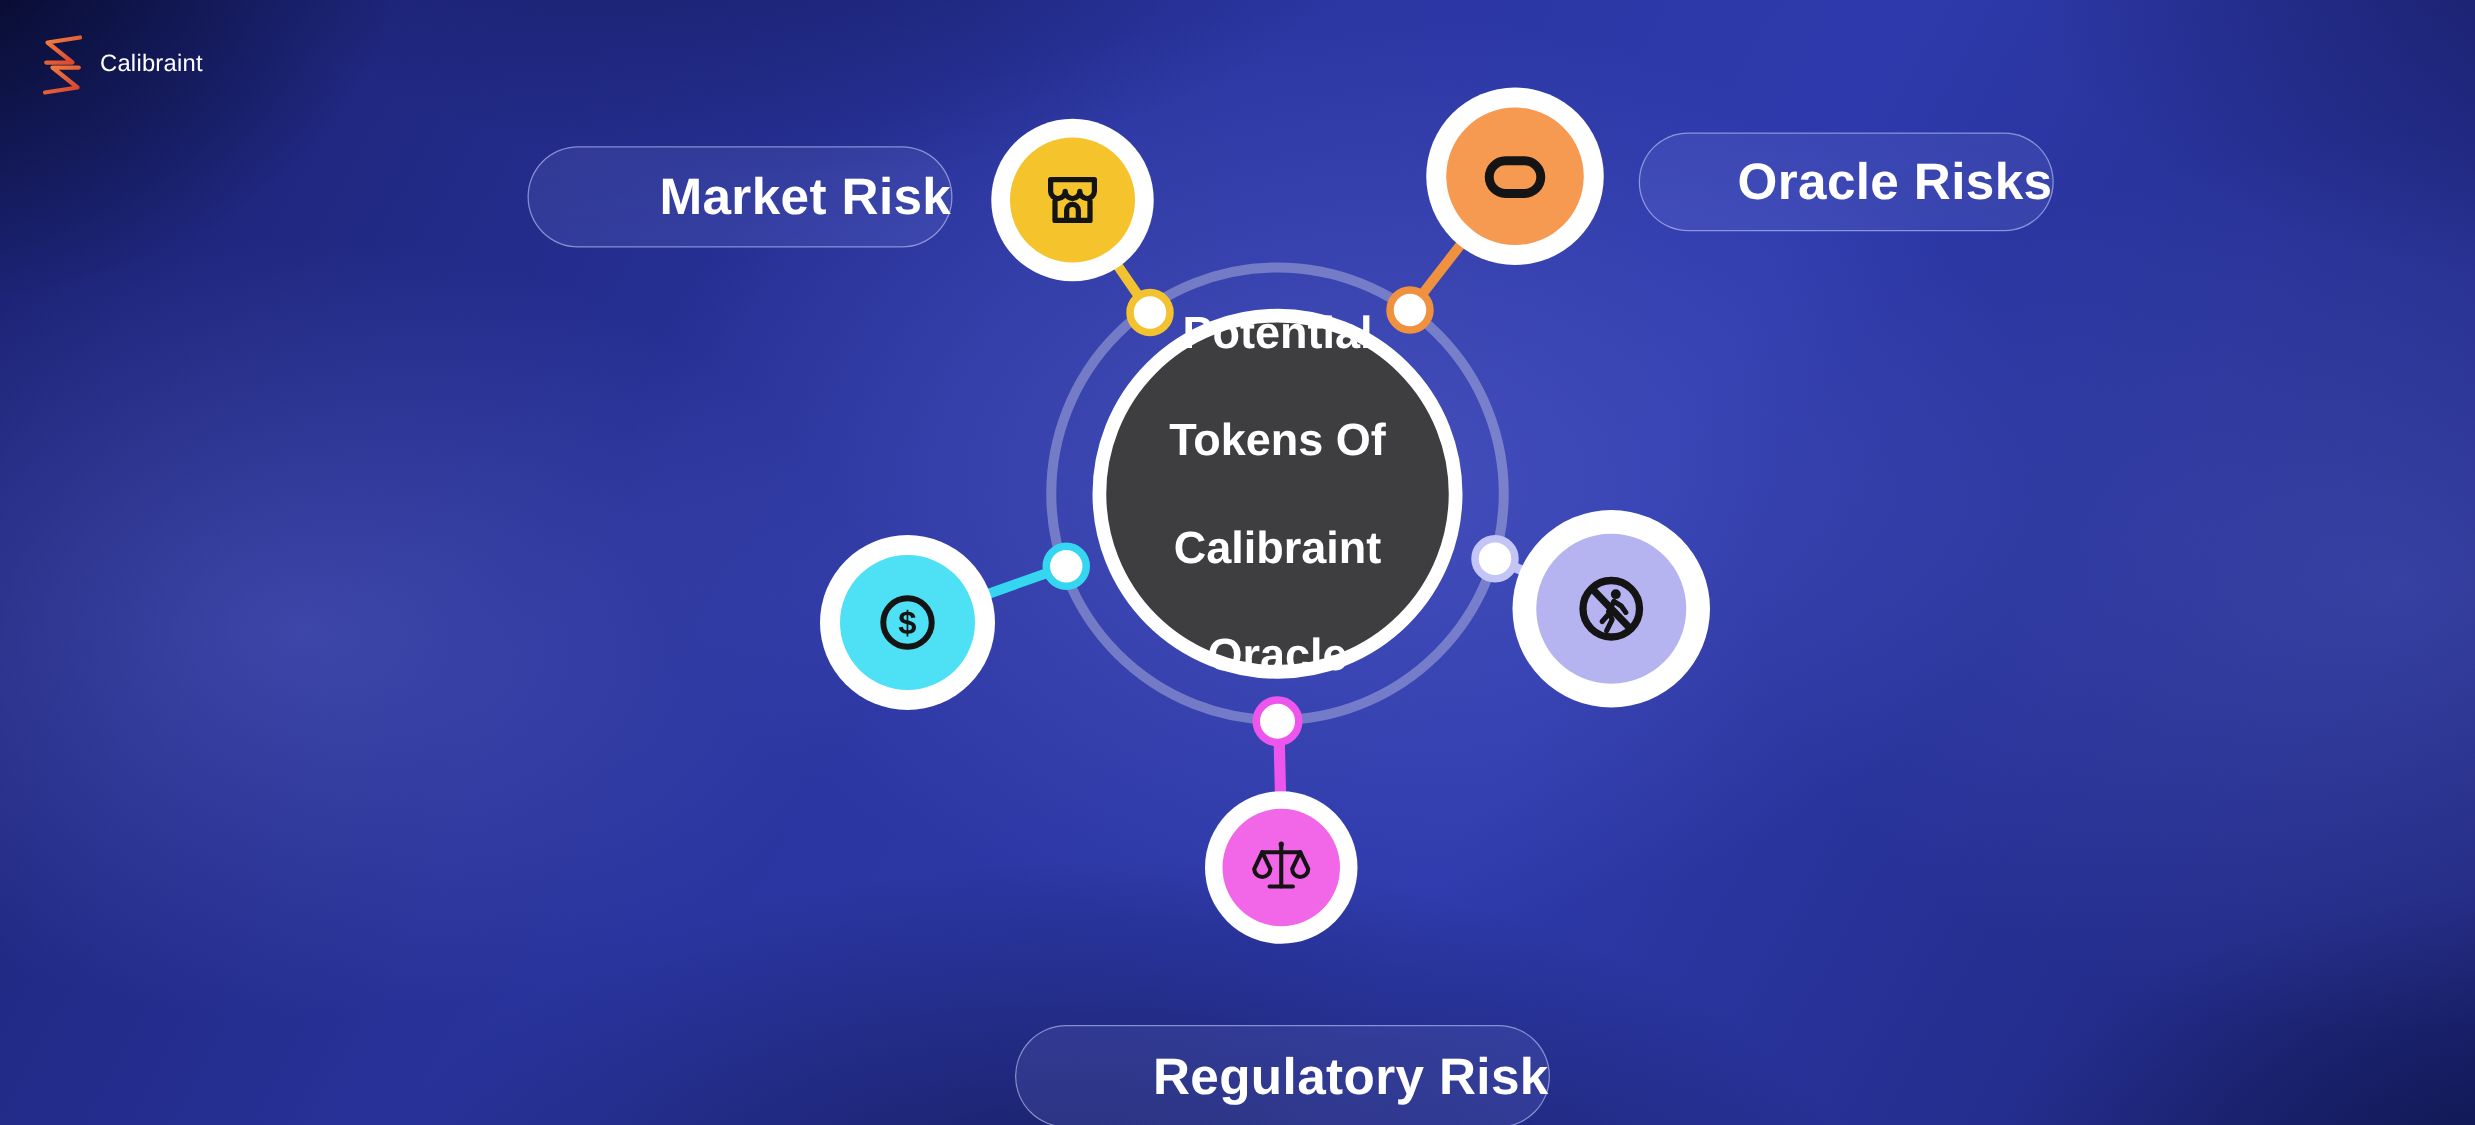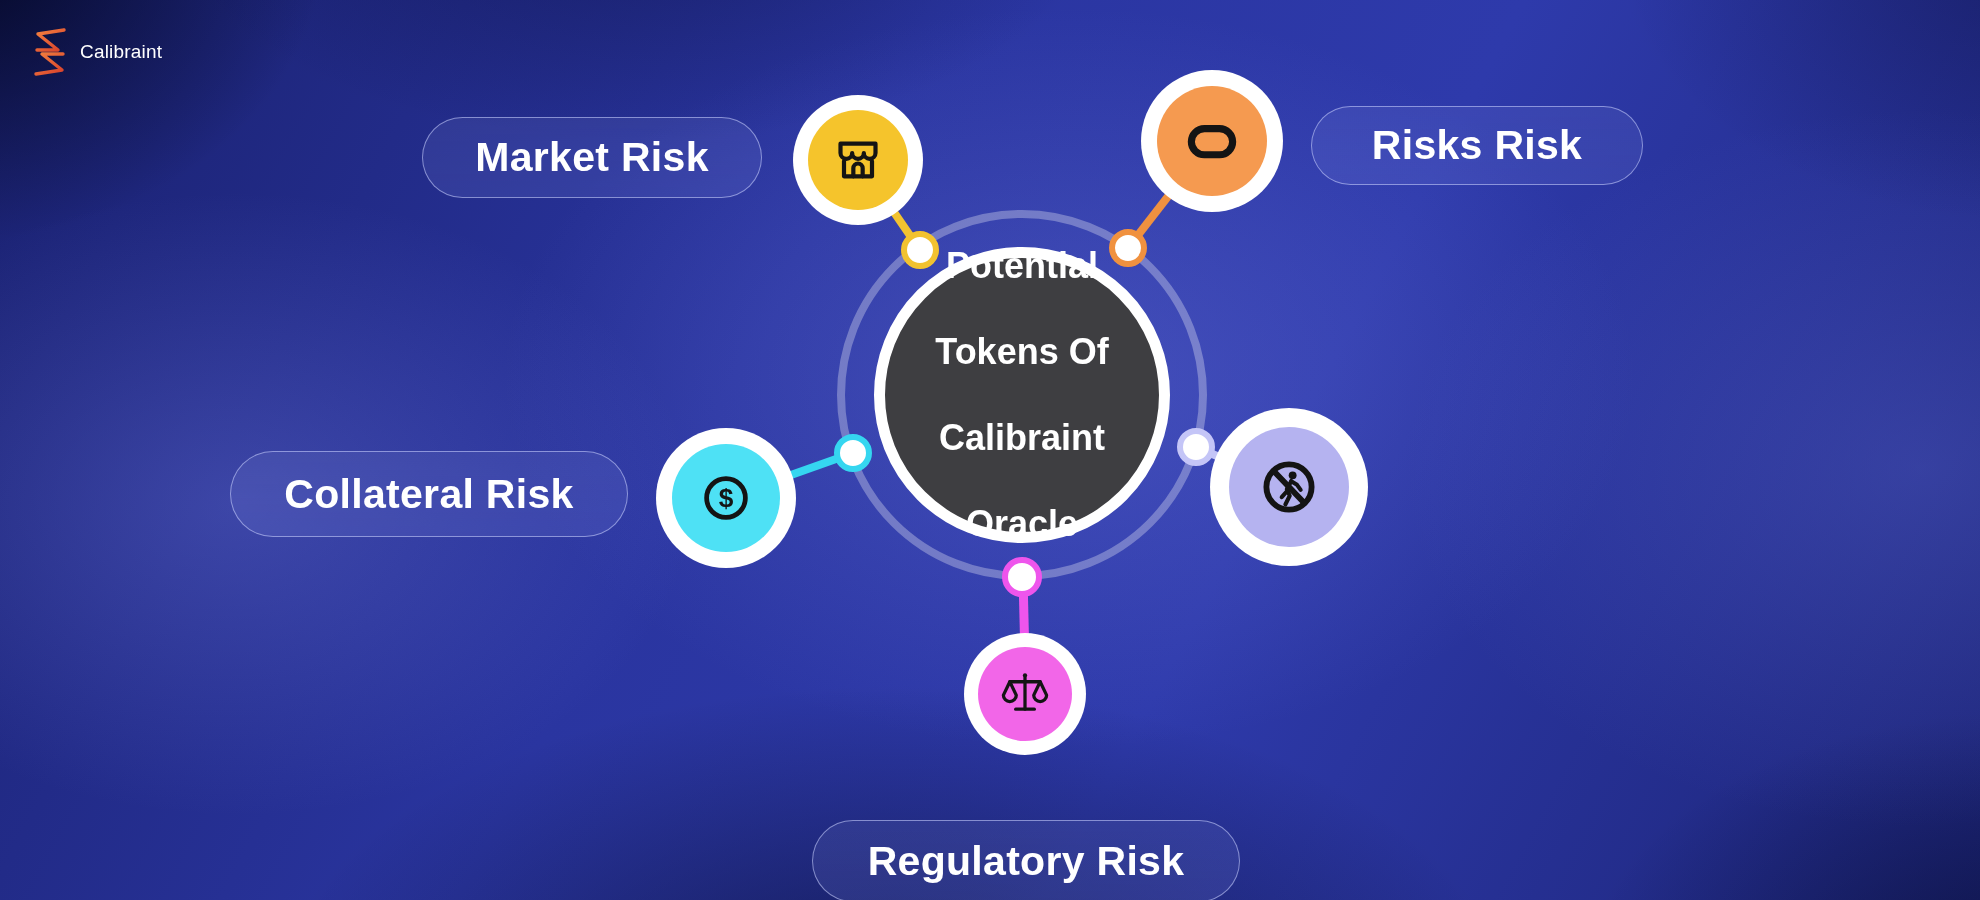--- a/index.html
+++ b/index.html
@@ -31,21 +31,21 @@
     color:#fff;font-size:36px;font-weight:700;line-height:44px;text-align:center;gap:42px;
   }
   
   .node{border-radius:50%;background:#ffffff;display:flex;align-items:center;justify-content:center;}
   .node-inner{border-radius:50%;display:flex;align-items:center;justify-content:center;}
   
   .pill{
     box-sizing:border-box;border-radius:999px;
     border:1.5px solid rgba(205,214,255,0.55);
     background:linear-gradient(180deg, rgba(175,185,255,0.10), rgba(140,150,240,0.15));
-    display:flex;align-items:center;justify-content:center;
+    display:flex;align-items:center;justify-content:flex-end;
     color:#fff;font-weight:600;letter-spacing:.3px;
   }
   .pill-lg{font-size:41px;}
 </style>
 </head>
 <body>
 
 <div id="stage">
 
   <div class="abs brand">
@@ -135,22 +135,19 @@
         <path d="M37 13.5 L31.5 25 M37 13.5 L42.5 25 M31.5 25 a5.5 5.5 0 0 0 11 0"></path>
         <line x1="16" y1="37" x2="32" y2="37"></line>
       </svg>
     </div>
   </div>
 
   <div class="abs pill pill-lg" style="left:422px;top:117px;width:340px;height:81px;">
     <span>Market Risk</span>
   </div>
   <div class="abs pill pill-lg" style="left:1311px;top:106px;width:332px;height:79px;">
-    <span>Risks Risk</span>
-  </div>
-  <div class="abs pill pill-lg" style="left:230px;top:451px;width:398px;height:86px;">
-    <span>Collateral Risk</span>
+    <span>Oracle Risks</span>
   </div>
   <div class="abs pill pill-lg" style="left:812px;top:820px;width:428px;height:82px;">
     <span>Regulatory Risk</span>
   </div>
 
 </div>
 
 </body></html>

